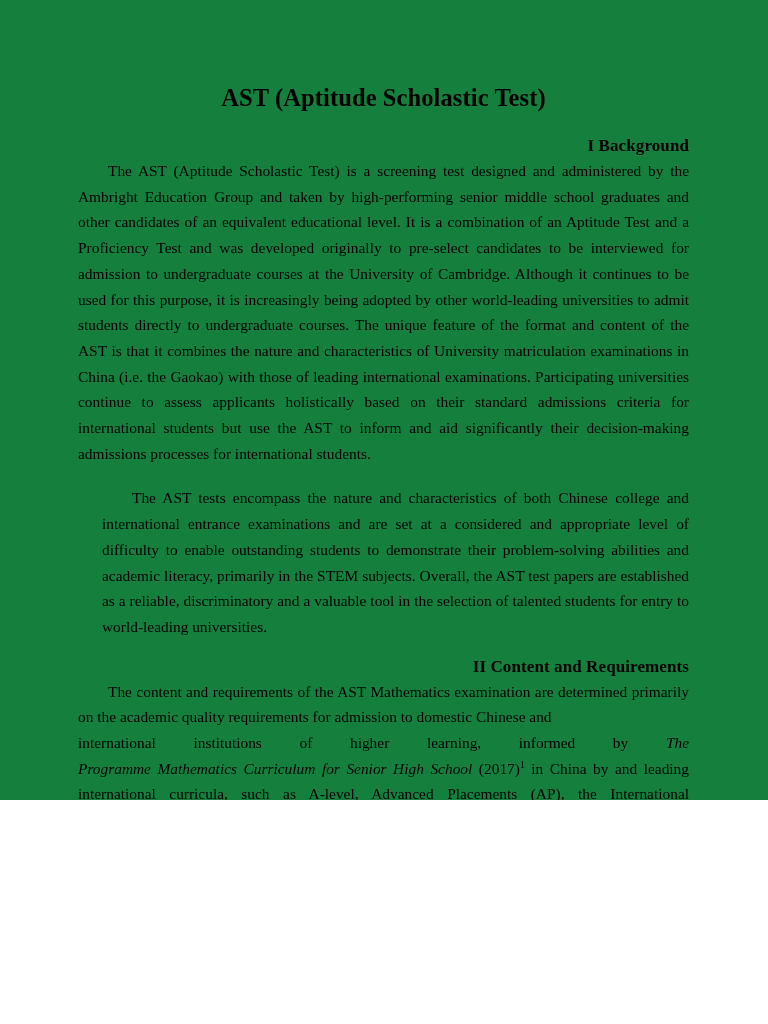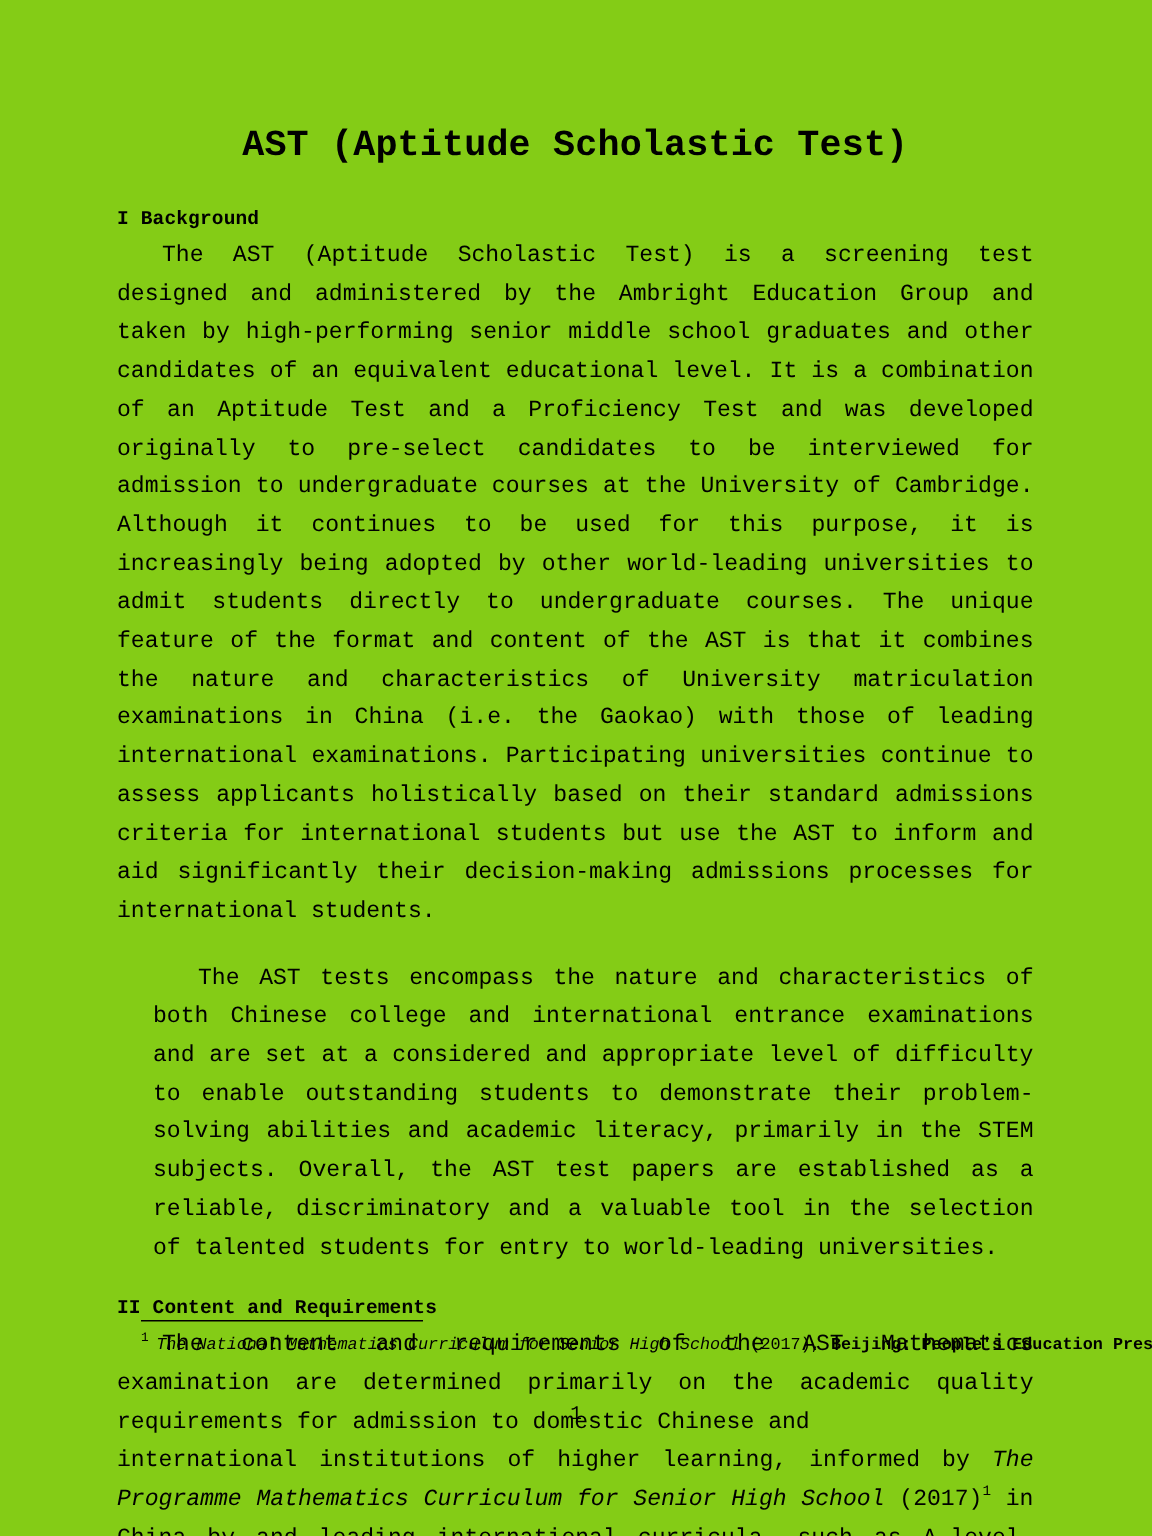--- a/index.html
+++ b/index.html
@@ -7,25 +7,24 @@
     padding: 0;
     background: #ffffff;
   }
   body {
     font-family: "Liberation Serif", "DejaVu Serif", serif;
     color: #000000;
   }
   #page {
     position: relative;
     width: 768px;
-    height: 1024px;
-    background: #84cc16;
+    height: 800px;
+    background: #15803d;
     overflow: hidden;
     box-sizing: border-box;
-    font-family: Liberation Mono, monospace;
   }
   .content {
     position: absolute;
     left: 78px;
     top: 0;
     width: 611px;
   }
 
   
   .doc-title {
@@ -33,23 +32,23 @@
     font-weight: bold;
     font-size: 24.5px;
     line-height: 40px;
     letter-spacing: 0.1px;
   }
   .doc-title .t-line { display: block; }
   .title-block { padding-top: 78px; }
 
   
   .section-heading {
-    text-align: left;
+    text-align: right;
     font-weight: bold;
-    font-size: 13px;
+    font-size: 17px;
     line-height: 25px;
     margin-top: 15px;
     letter-spacing: 0.1px;
   }
   .section-heading.sec2 {
     margin-top: 14px;
   }
 
   
   p.body {

